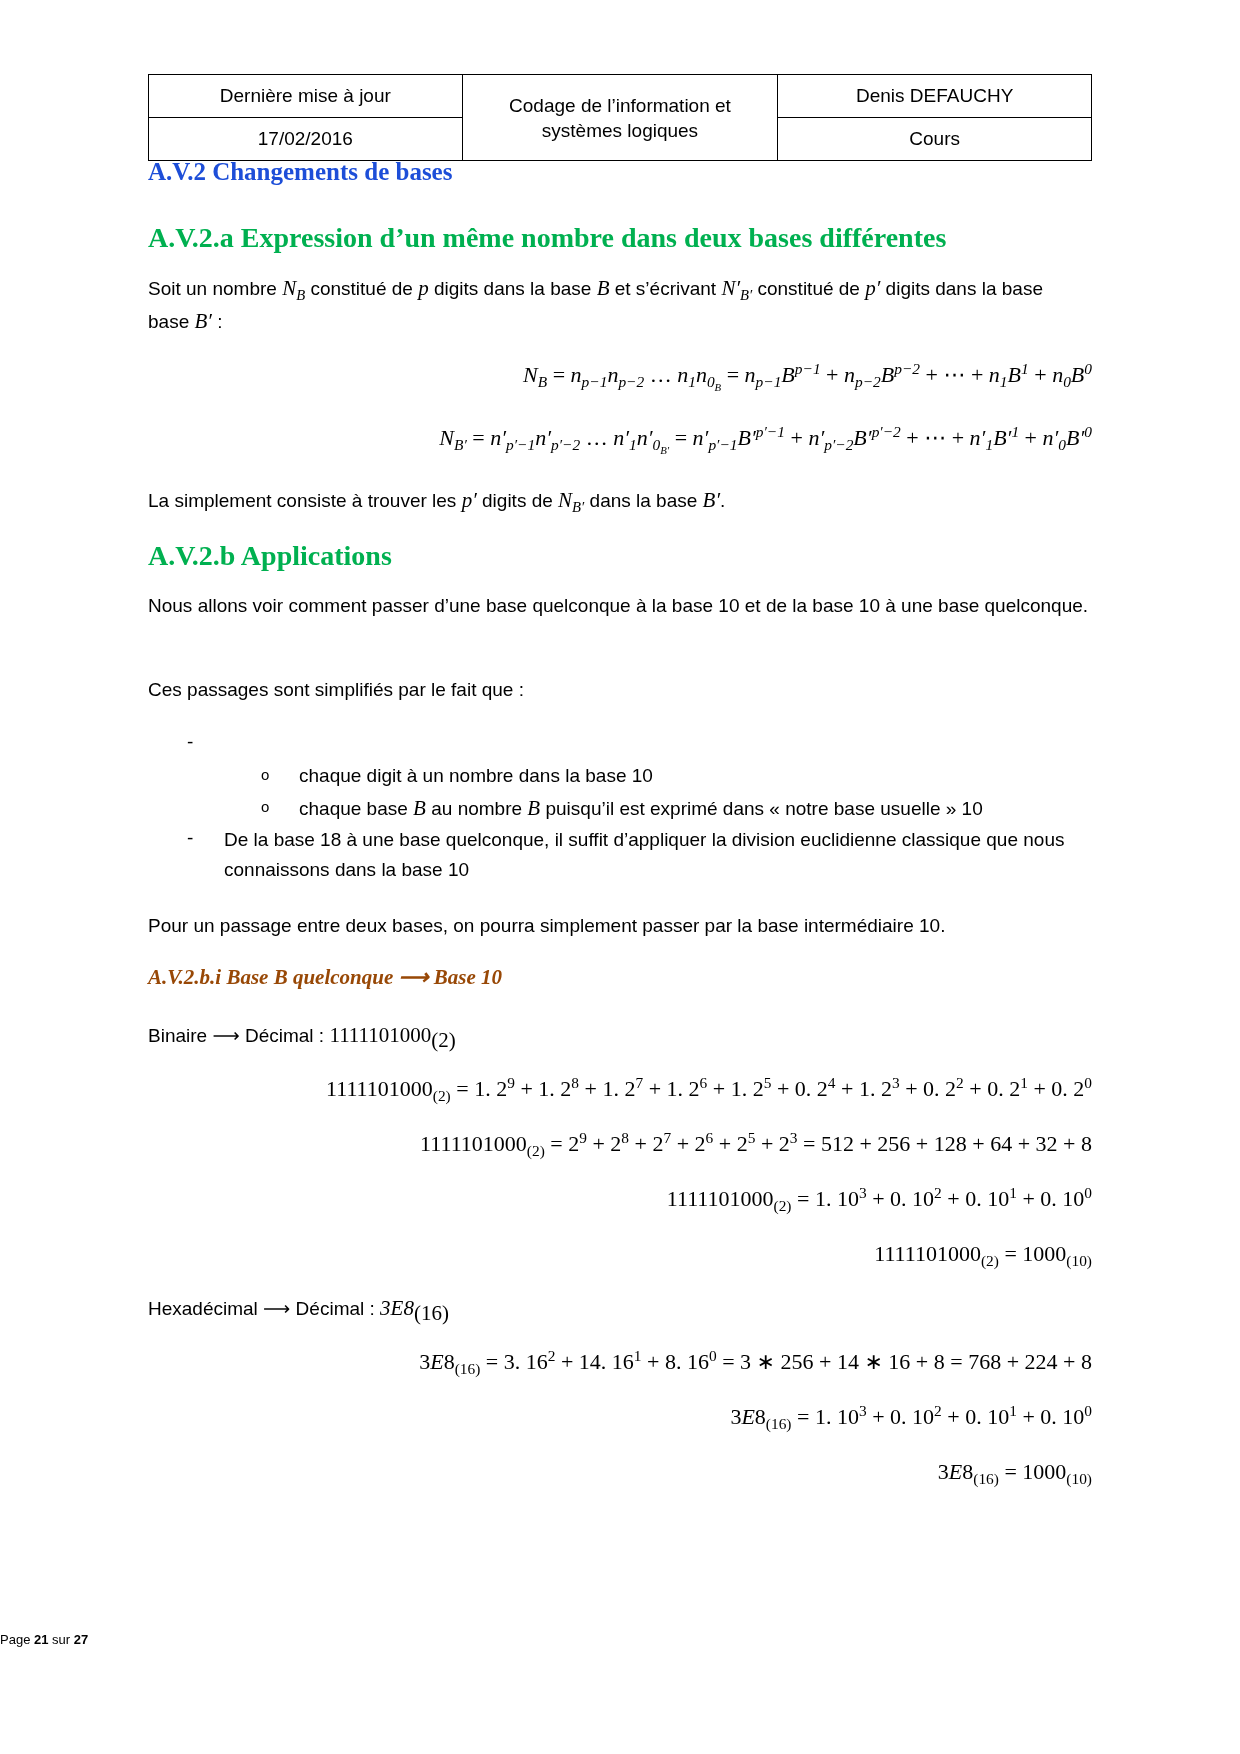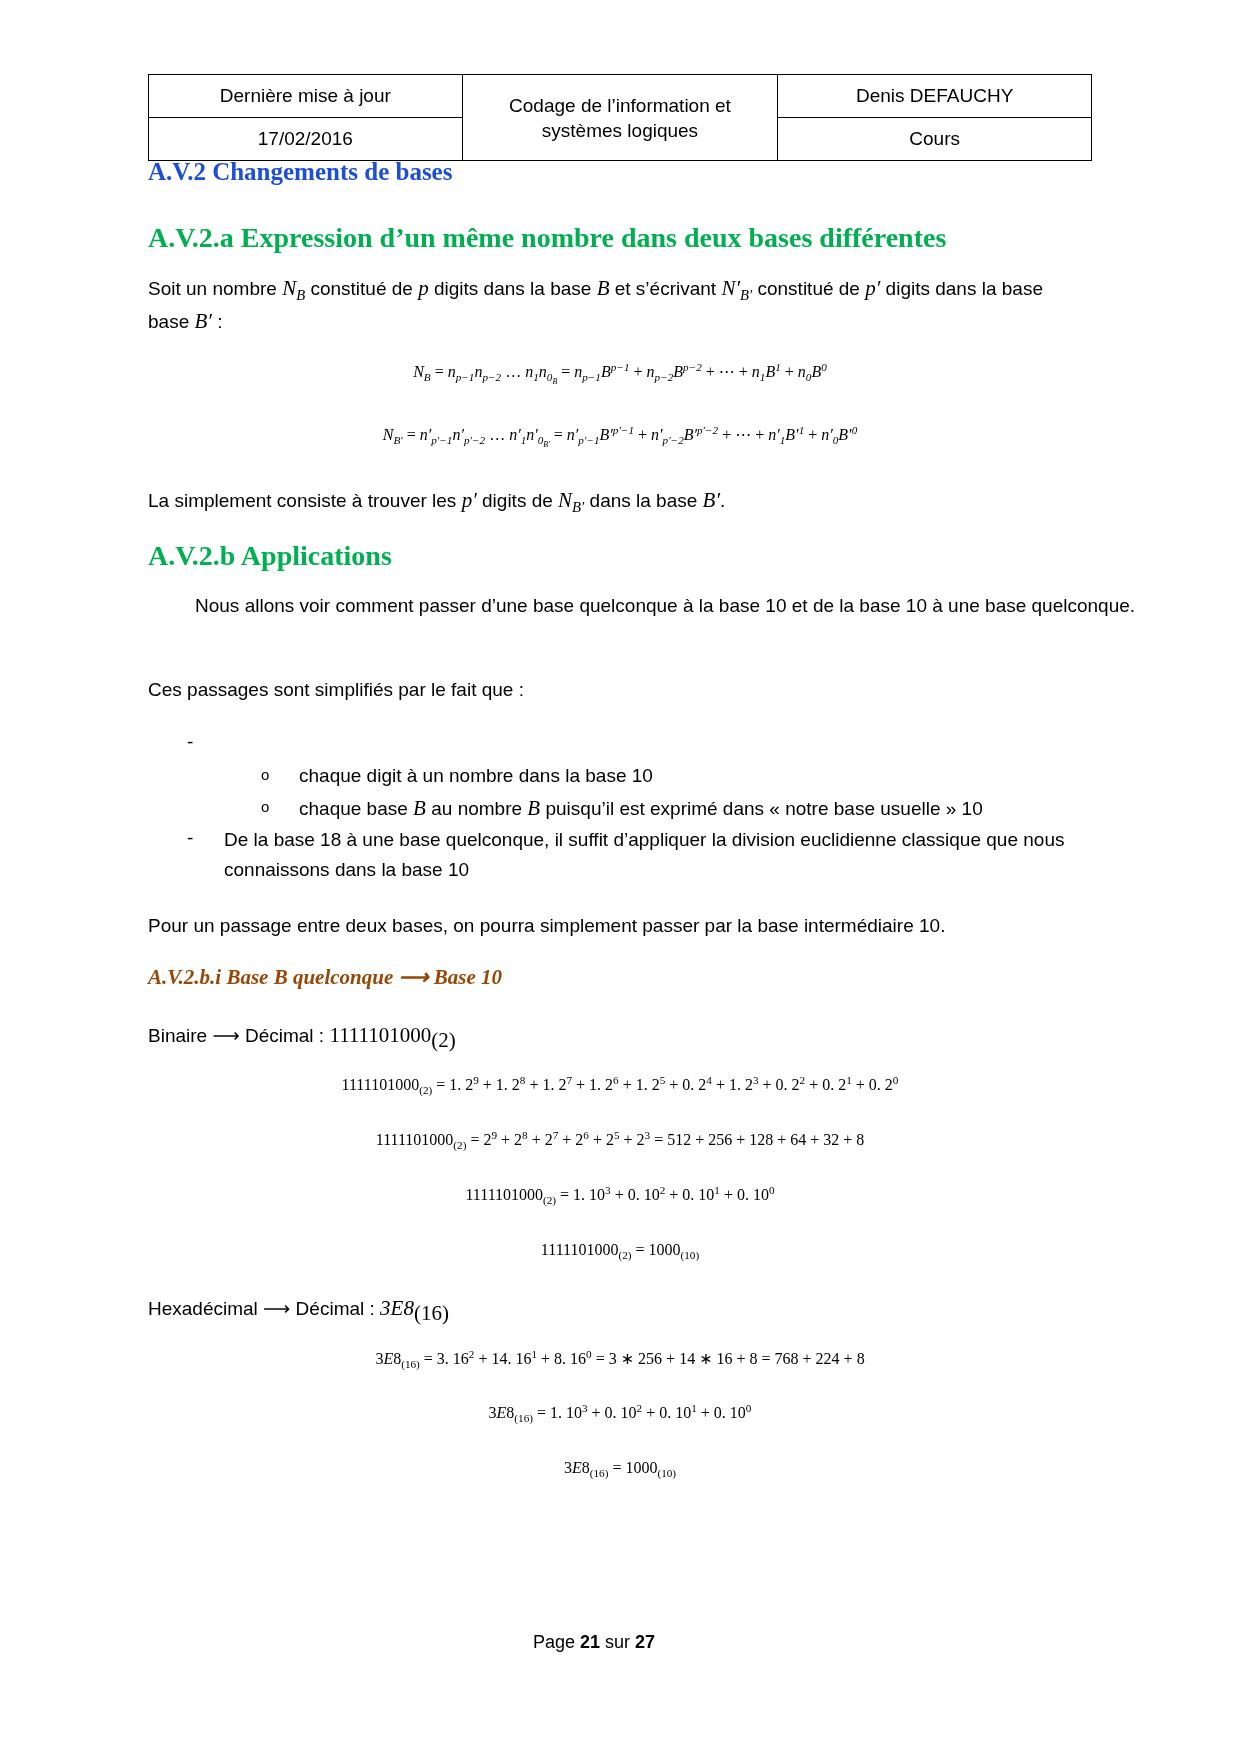--- a/index.html
+++ b/index.html
@@ -4,30 +4,30 @@
 <style>
   html, body { margin:0; padding:0; background:#ffffff; }
   body { width:1240px; height:1754px; position:relative; font-family:"Liberation Sans", sans-serif; color:#000; }
   .page { position:absolute; left:0; top:0; width:1240px; height:1754px; }
   .hdr { position:absolute; left:148px; top:74px; width:944px; height:59px; border-collapse:collapse; font-size:19px; }
   .hdr td { border:1.3px solid #000; text-align:center; padding:7px; height:28px; line-height:26px; }
   .h1 { position:absolute; left:148px; top:158px; font-family:"Liberation Serif", serif; font-weight:bold; font-size:25px; color:#1d4ed8; }
   .h2 { position:absolute; left:148px; font-family:"Liberation Serif", serif; font-weight:bold; font-size:28px; color:#00b050; }
   .h3 { position:absolute; left:148px; font-family:"Liberation Serif", serif; font-weight:bold; font-style:italic; font-size:21px; color:#984806; }
   .p { position:absolute; left:148px; width:944px; font-size:19px; line-height:32px; }
-  .just { text-align:justify; text-align-last:left;margin-left:47px; }
+  .just { text-align:justify; text-align-last:left; }
   .m { font-family:"Liberation Serif", serif; font-style:italic; font-size:21px; }
   .mn { font-family:"Liberation Serif", serif; font-size:21px; }
-  .eq { position:absolute; left:148px; width:944px; text-align:center; font-family:"Liberation Serif", serif; font-size:16px; white-space:nowrap; }
+  .eq { position:absolute; left:148px; width:944px; text-align:right; font-family:"Liberation Serif", serif; font-size:22px; white-space:nowrap; }
   .eq i { font-style:italic; }
   sub, sup { font-size:70%; line-height:0; }
   .li { position:absolute; font-size:19px; line-height:30px; }
   .dash { position:absolute; left:187px; font-size:19px; }
   .circ { position:absolute; left:261px; font-size:15px; }
-  .footer { position:absolute; left:0; width:1188px; top:1632px; text-align:center; font-size:18px; }
+  .footer { position:absolute; left:0; width:1188px; top:1632px; font-size:13px; }
   .footer b { font-weight:bold; }
 </style>
 </head>
 <body>
 
 <div class="page">
 
   <table class="hdr">
     <tbody>
         <tr>

